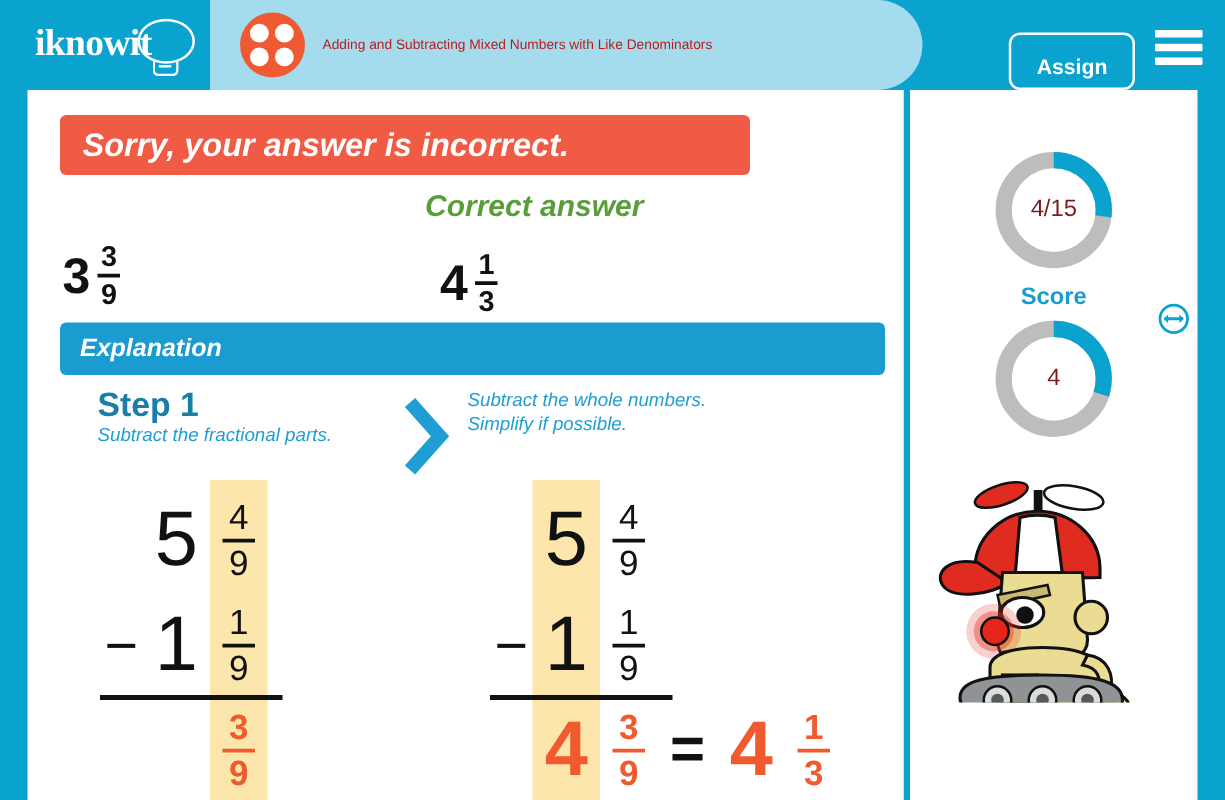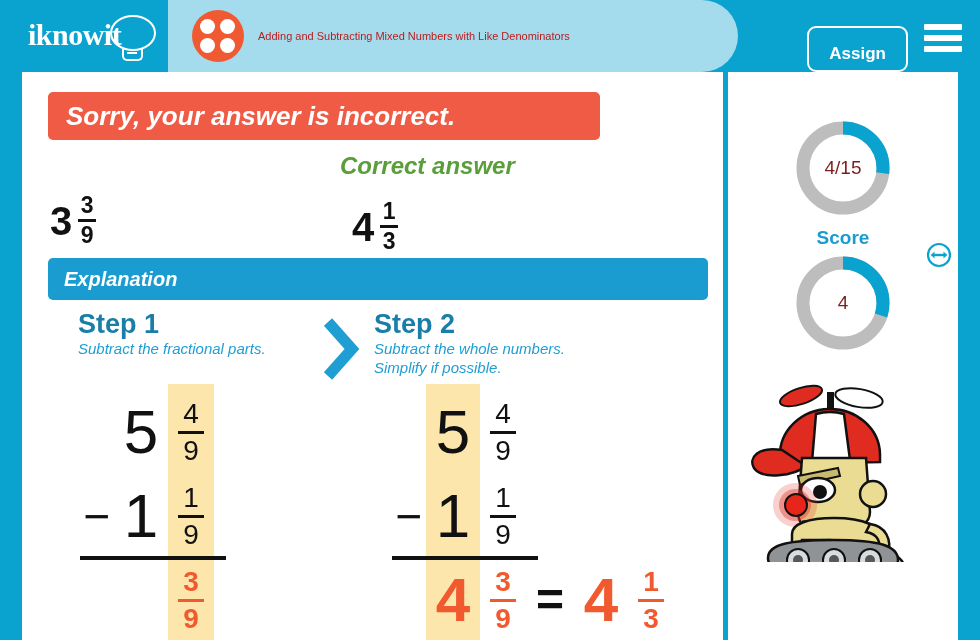--- a/index.html
+++ b/index.html
@@ -440,21 +440,20 @@
         <div class="step-desc">Subtract the fractional parts.</div>
       </div>
 
       <div class="chevron">
         <svg width="40" height="66" viewBox="0 0 40 66">
           <polyline points="6,6 30,33 6,60" fill="none" stroke="#1f9ed4" stroke-width="11" stroke-linecap="butt" stroke-linejoin="miter"></polyline>
         </svg>
       </div>
 
       <div class="step-head s2">
-        <div class="step-title">Step 2</div>
         <div class="step-desc">
           <span>Subtract the whole numbers.</span><br>
           <span>Simplify if possible.</span>
         </div>
       </div>
 
       <div class="work w1">
         <div class="hl" style="left:88px; top:-6px; width:46px; height:266px;"></div>
         <div class="work-grid">
           <div class="mrow">

